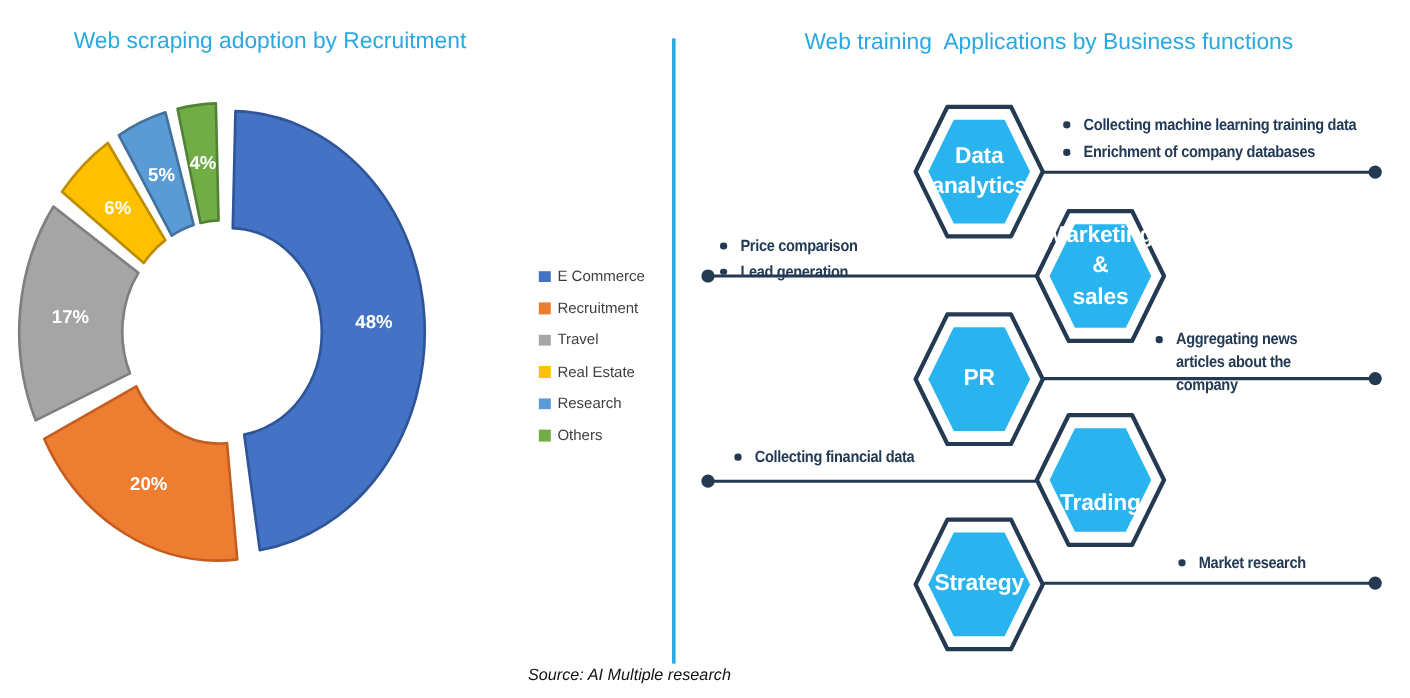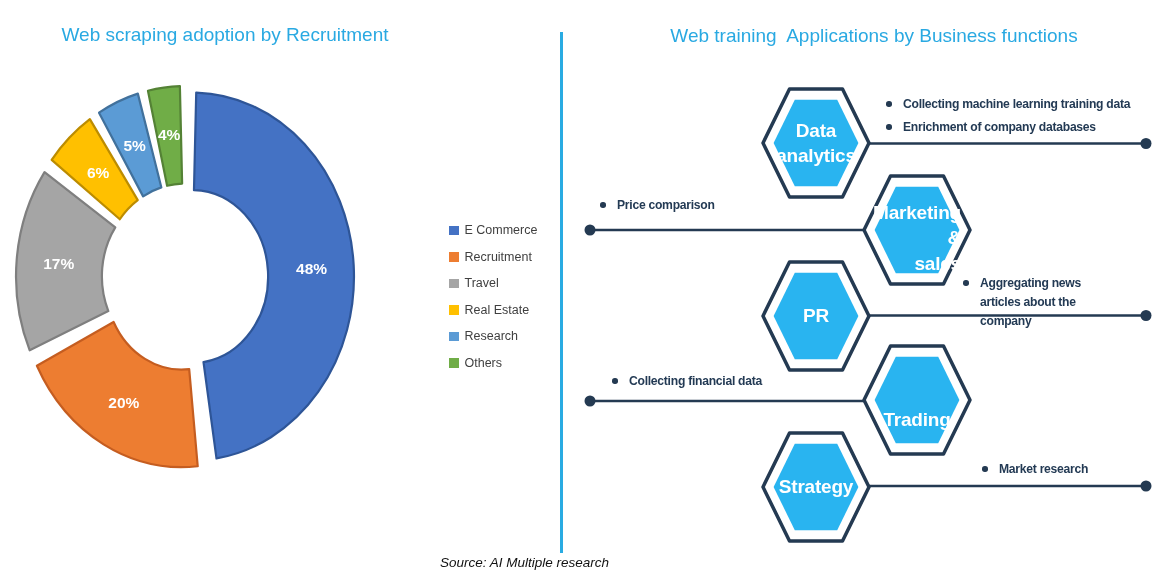--- a/index.html
+++ b/index.html
@@ -106,27 +106,31 @@
     <div class="bullets" style="left: 886px; top: 94px; width: 300px;">
       <div class="bullet-row" style="min-height: 23px;">
         <span class="bullet-dot"></span>
         <span class="bullet-text" style="width: 283px;">Collecting machine learning training data</span>
       </div>
       <div class="bullet-row" style="min-height: 23px;">
         <span class="bullet-dot"></span>
         <span class="bullet-text" style="width: 283px;">Enrichment of company databases</span>
       </div>
     </div>
-    <div class="hex-label" style="left: 869px; top: 204px; width: 96px; height: 68px; text-align: right;">Marketing
+    <div class="hex-label" style="left: 869px; top: 188px; width: 96px; height: 68px;">Marketing
 &amp;
 sales</div>
     <div class="bullets" style="left: 600px; top: 164px; width: 220px; margin-top: 31px;">
       <div class="bullet-row" style="min-height: 21.5px;">
         <span class="bullet-dot"></span>
         <span class="bullet-text" style="width: 203px;">Price comparison</span>
+      </div>
+      <div class="bullet-row" style="min-height: 21.5px;">
+        <span class="bullet-dot"></span>
+        <span class="bullet-text" style="width: 203px;">Lead generation</span>
       </div>
     </div>
     <div class="hex-label" style="left: 768px; top: 282px; width: 96px; height: 68px;">PR</div>
     <div class="bullets" style="left: 963px; top: 273px; width: 162px;">
       <div class="bullet-row" style="min-height: 21px;">
         <span class="bullet-dot"></span>
         <span class="bullet-text" style="width: 145px;">Aggregating news articles about the company</span>
       </div>
     </div>
     <div class="hex-label" style="left: 869px; top: 386px; width: 96px; height: 68px;">Trading</div>

